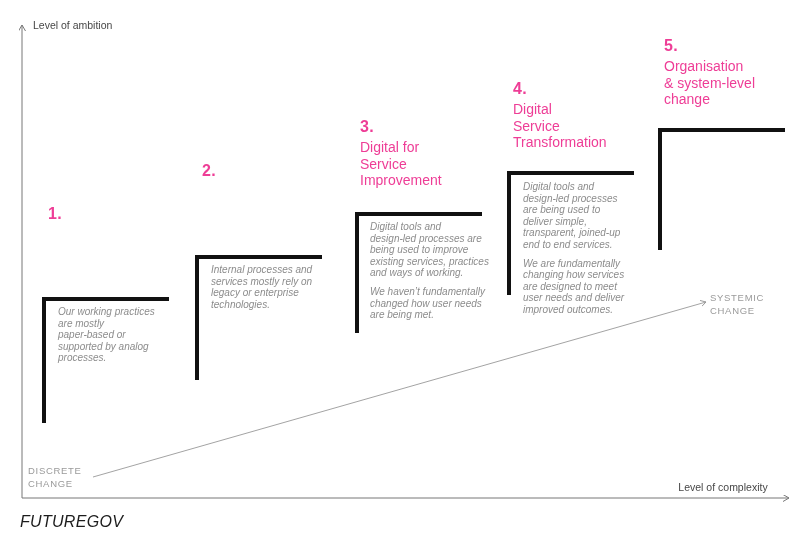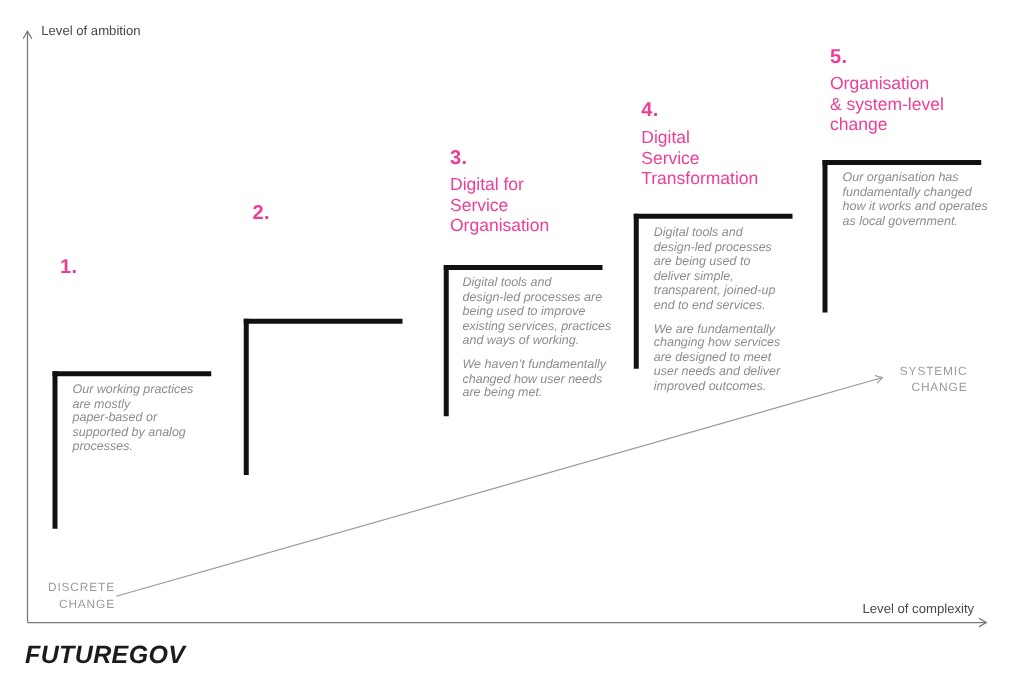--- a/index.html
+++ b/index.html
@@ -18,21 +18,21 @@
     color: var(--axis-text, #474747);
     font-size: 10.5px;
     white-space: nowrap;
   }
   .change-label {
     position: absolute;
     color: var(--change-label, #9a9a9a);
     font-size: 9.5px;
     line-height: 12.5px;
     letter-spacing: 0.7px;
-    text-align: right;
+    text-align: left;
     white-space: pre-line;
   }
 
   .heading { position: absolute; color: var(--accent, #ee3d96); }
   .num { font-size: 16px; font-weight: 700; letter-spacing: 0.3px; }
   .title { margin-top: 3px; font-size: 14px; line-height: 16.5px; white-space: pre-line; }
 
   .bracket {
     position: absolute;
     width: 123px;
@@ -46,22 +46,22 @@
     font-style: italic;
     font-size: 10px;
     line-height: 11.6px;
   }
   .desc p { margin: 0 0 7px 0; white-space: pre-line; }
 
   .logo {
     position: absolute;
     left: 20px; top: 513px;
     color: var(--logo, #1c1c1c);
-    font-size: 20px;
-    font-weight: 700;
+    font-size: 16px;
+    font-weight: 400;
     font-style: italic;
     letter-spacing: 0.3px;
   }
 </style>
 </head>
 <body>
 
 <div class="canvas">
 
   <svg class="lines" width="811" height="547" viewBox="0 0 811 547">
@@ -72,21 +72,21 @@
       <marker id="ah-gray" markerWidth="10" markerHeight="10" refX="6" refY="3.5" orient="auto">
         <path d="M0,0 L6,3.5 L0,7" fill="none" stroke="#999999" stroke-width="1"></path>
       </marker>
     </defs>
     <line x1="22" y1="498" x2="22" y2="25" stroke="#777777" stroke-width="1" marker-end="url(#ah-dark)"></line>
     <line x1="22" y1="498" x2="789" y2="498" stroke="#777777" stroke-width="1" marker-end="url(#ah-dark)"></line>
     <line x1="93" y1="477" x2="706" y2="302" stroke="#999999" stroke-width="0.9" marker-end="url(#ah-gray)"></line>
   </svg>
 
   <div class="axis-label" style="left:33px; top:19px">Level of ambition</div>
-  <div class="axis-label" style="left:690px; top:481px; width:102px; text-align:left">Level of complexity</div>
+  <div class="axis-label" style="left:672px; top:481px; width:102px; text-align:center">Level of complexity</div>
 
   <div class="change-label" style="left:28px; top:465px; width:64px">DISCRETE
 CHANGE</div>
   <div class="change-label" style="left:710px; top:292px; width:64px">SYSTEMIC
 CHANGE</div>
 
   <div>
     <div class="heading" style="left:48px; top:205px">
       <div class="num">1.</div>
     </div>
@@ -99,29 +99,33 @@
 processes.</p>
     </div>
   </div>
 
   <div>
     <div class="heading" style="left:202px; top:162px">
       <div class="num">2.</div>
     </div>
     <div class="bracket" style="left:195px; top:255px; height:121px"></div>
     <div class="desc" style="left:211px; top:264px">
+      <p>Internal processes and
+services mostly rely on
+legacy or enterprise
+technologies.</p>
     </div>
   </div>
 
   <div>
     <div class="heading" style="left:360px; top:118px">
       <div class="num">3.</div>
       <div class="title">Digital for
 Service
-Organisation</div>
+Improvement</div>
     </div>
     <div class="bracket" style="left:355px; top:212px; height:117px"></div>
     <div class="desc" style="left:370px; top:221px">
       <p>Digital tools and
 design-led processes are
 being used to improve
 existing services, practices
 and ways of working.</p>
       <p>We haven’t fundamentally
 changed how user needs
@@ -154,22 +158,18 @@
 
   <div>
     <div class="heading" style="left:664px; top:37px">
       <div class="num">5.</div>
       <div class="title">Organisation
 &amp; system-level
 change</div>
     </div>
     <div class="bracket" style="left:658px; top:128px; height:118px"></div>
     <div class="desc" style="left:674px; top:137px">
-      <p>Our organisation has
-fundamentally changed
-how it works and operates
-as local government.</p>
     </div>
   </div>
 
   <div class="logo">FUTUREGOV</div>
 
 </div>
 
 </body></html>

